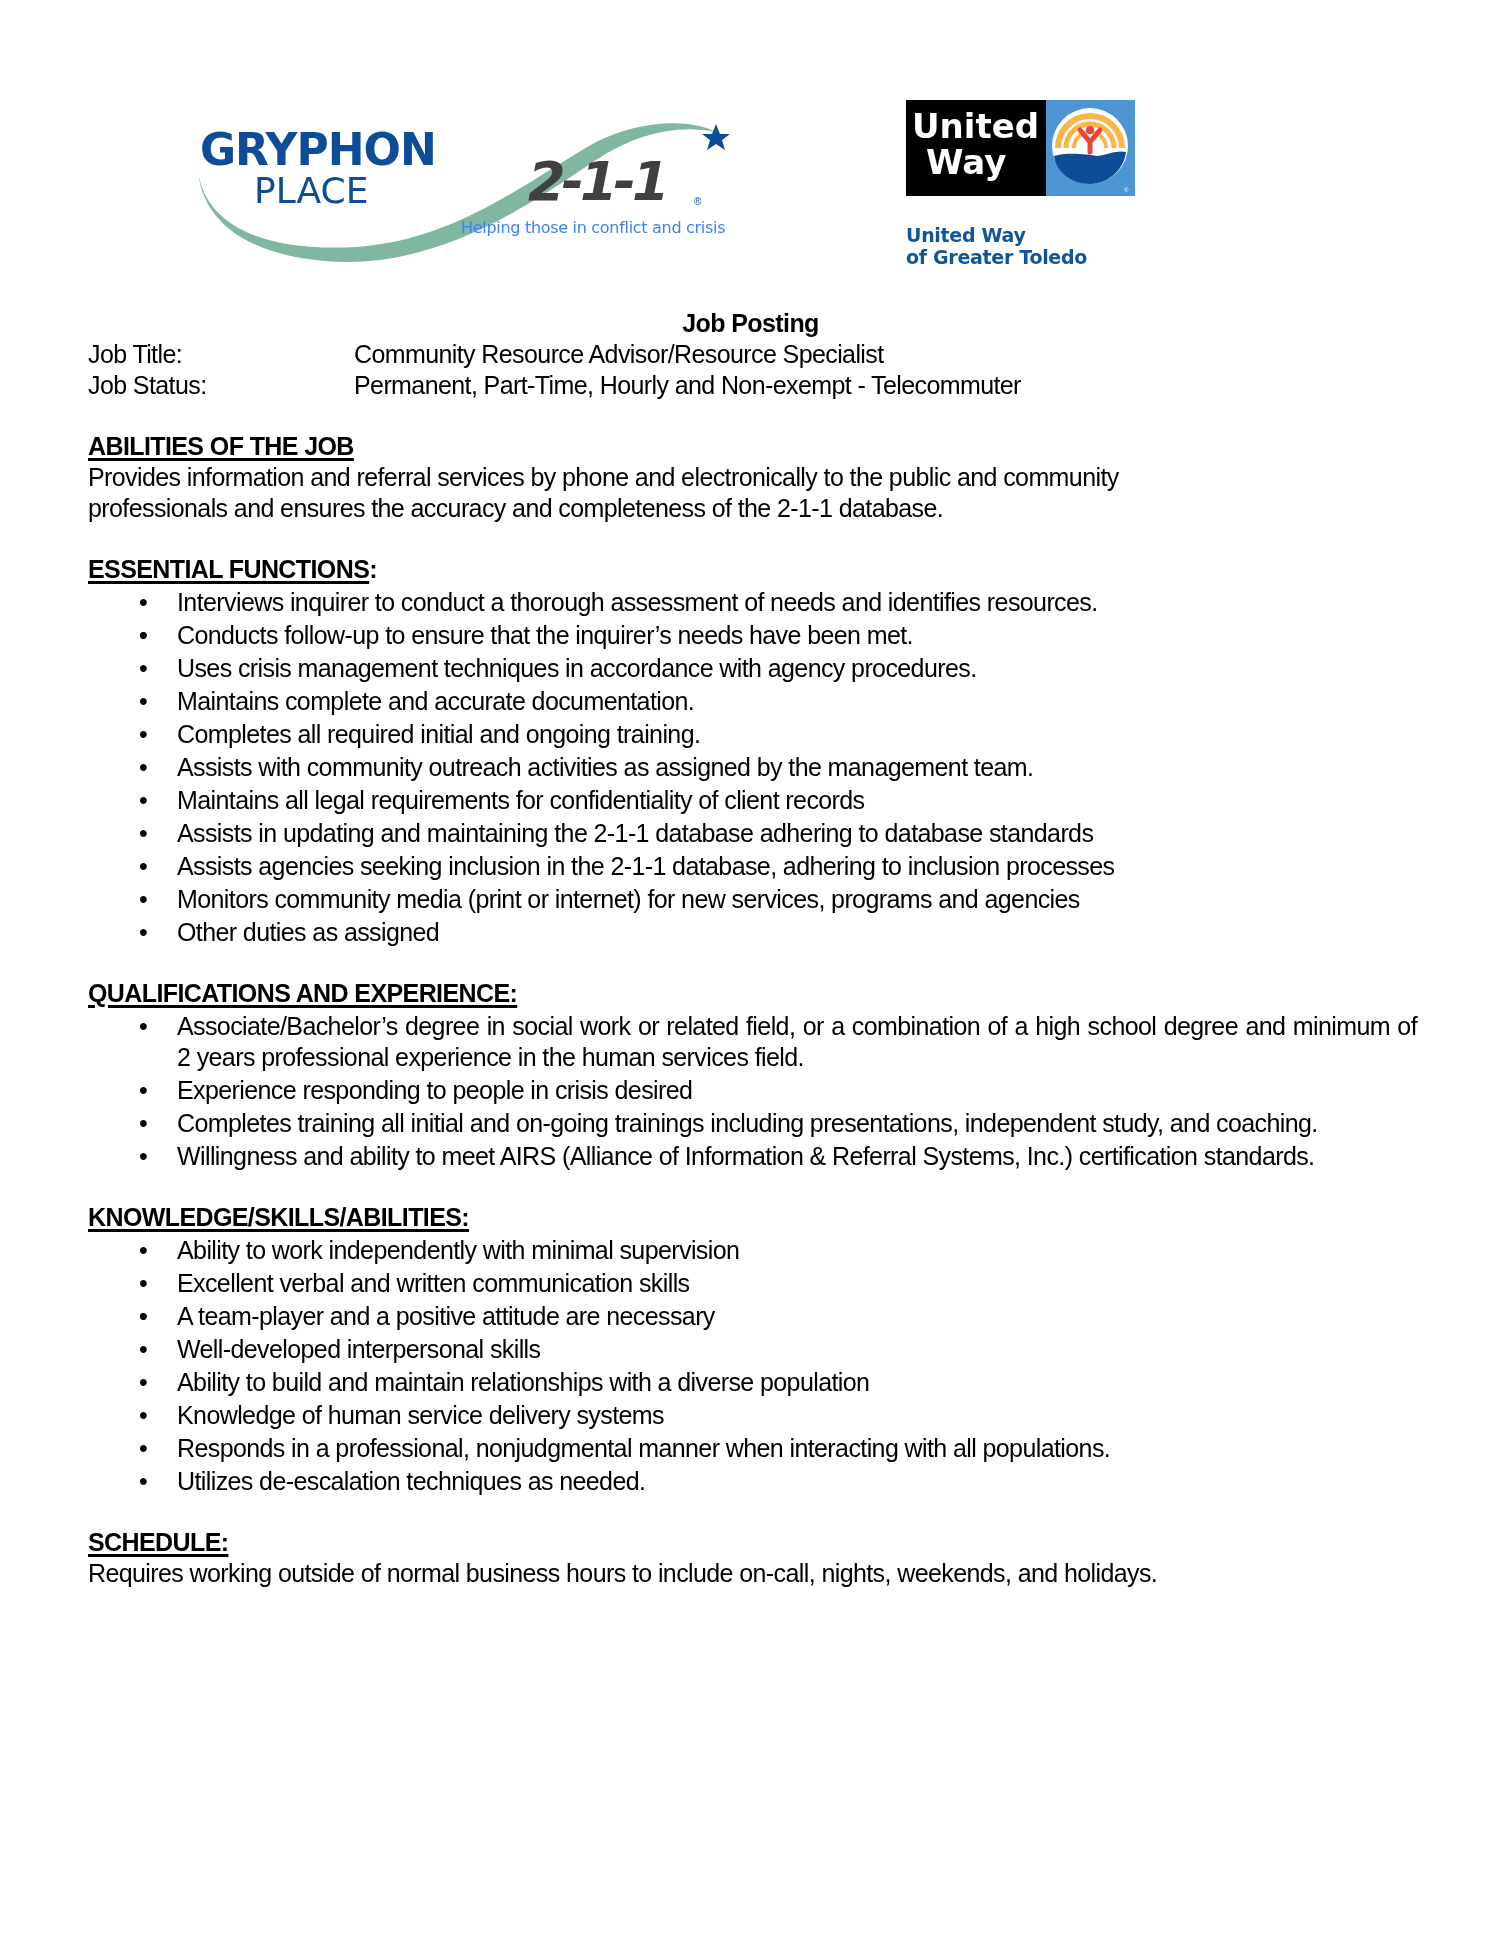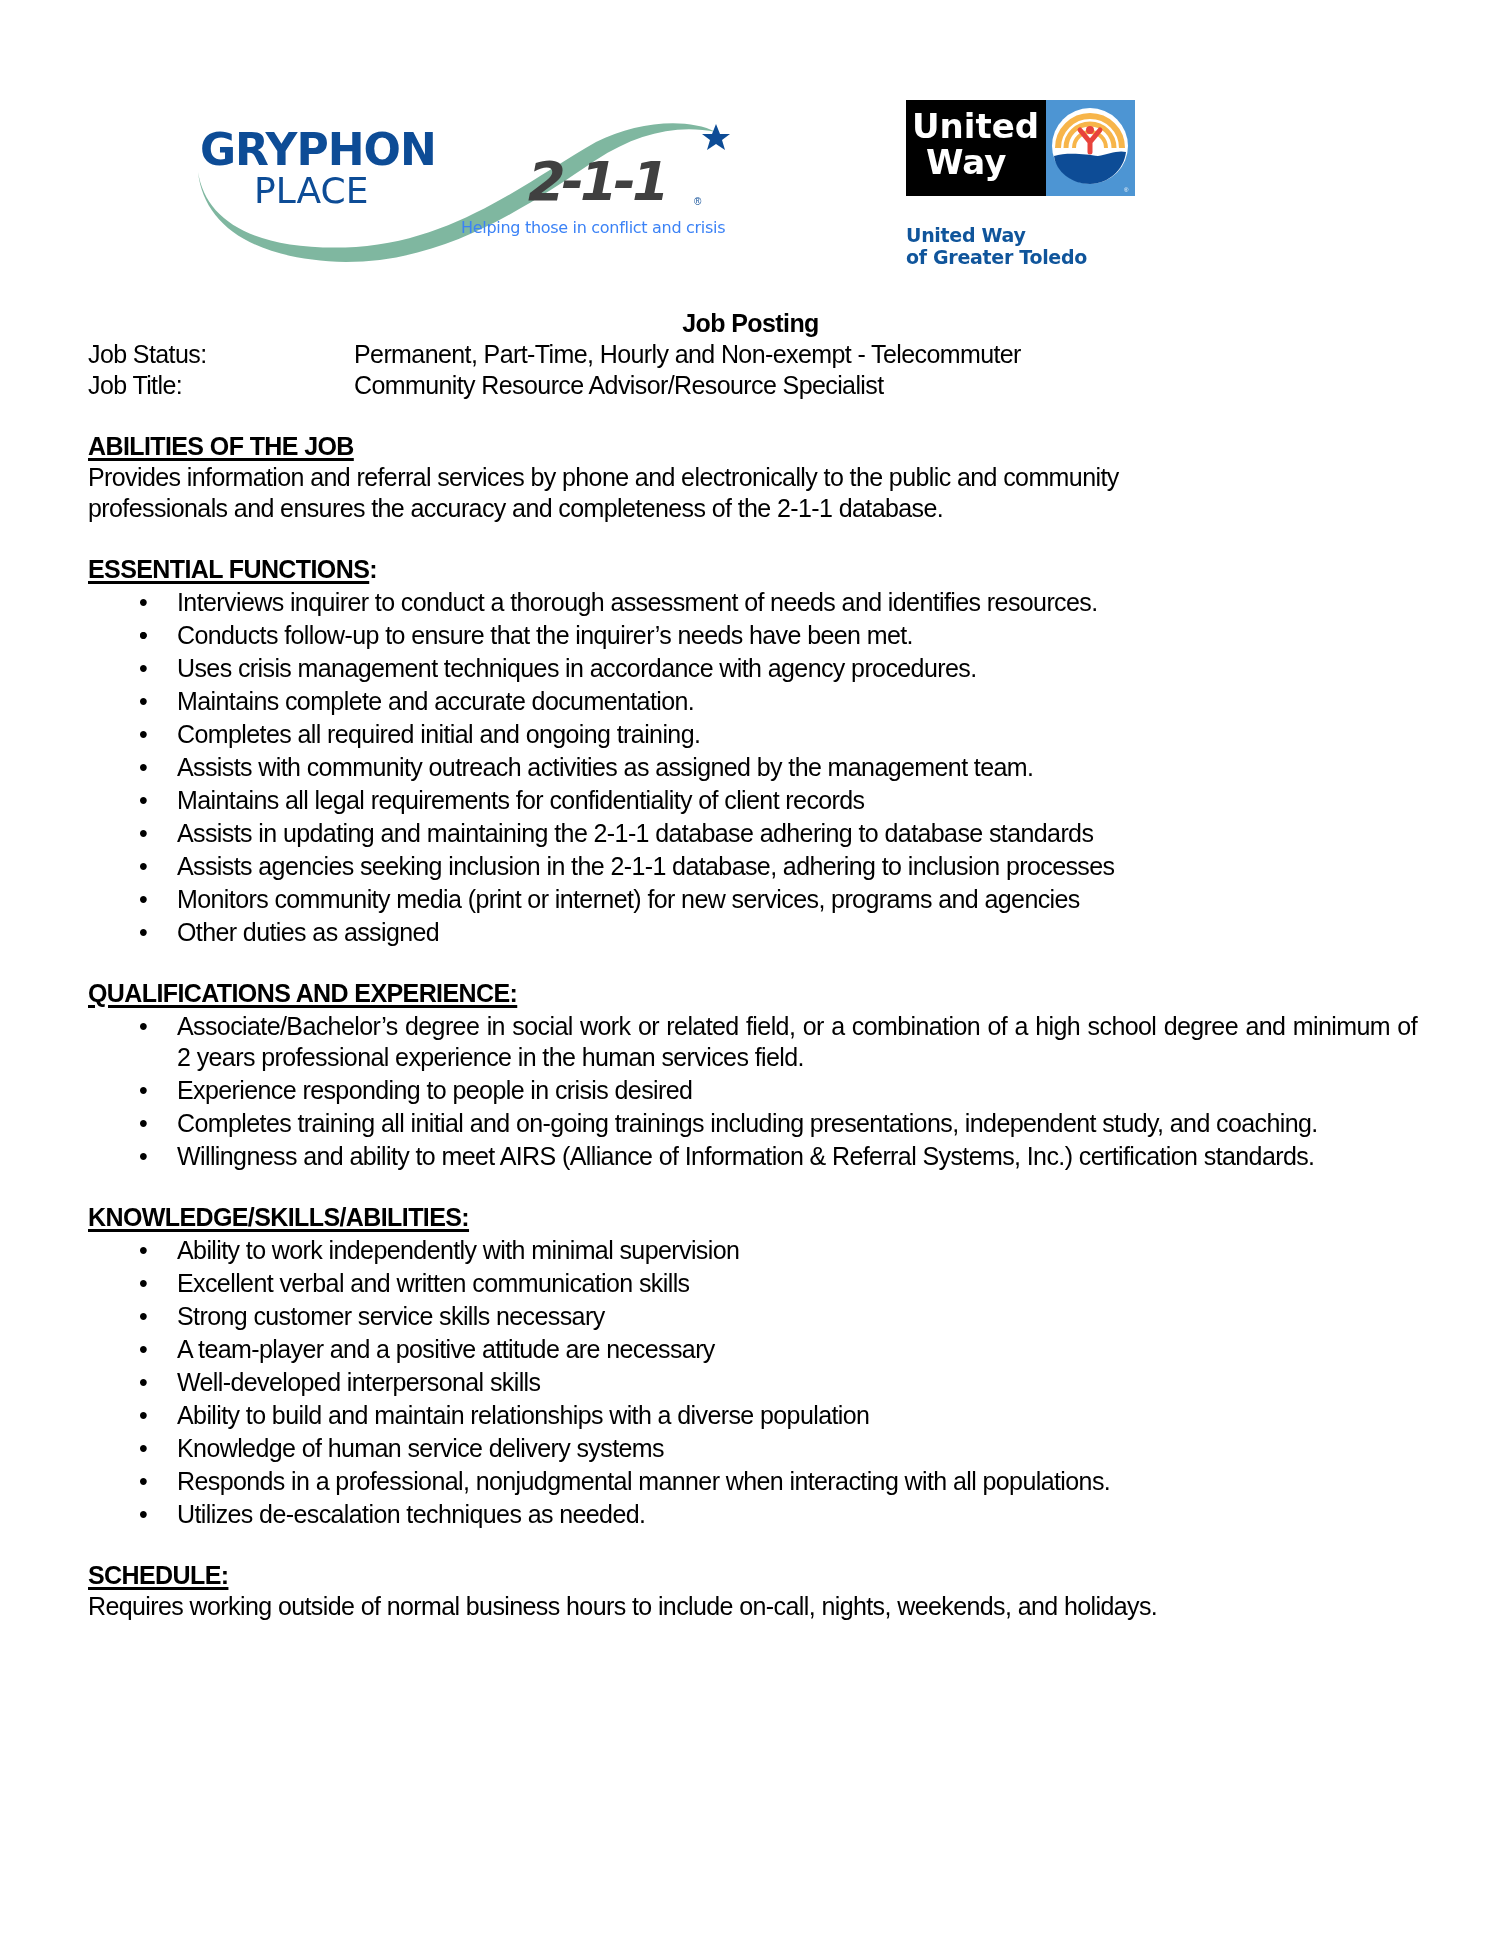--- a/index.html
+++ b/index.html
@@ -62,26 +62,26 @@
   <div class="uw-caption">
     <span>United Way</span>
     <span>of Greater Toledo</span>
   </div>
 </div>
 
 <div class="doc">
   <div class="doc-title">Job Posting</div>
 
   <div class="kv">
+    <div class="k">Job Title:</div>
+    <div class="v">Community Resource Advisor/Resource Specialist</div>
+  </div>
+  <div class="kv">
     <div class="k">Job Status:</div>
     <div class="v">Permanent, Part-Time, Hourly and Non-exempt - Telecommuter</div>
-  </div>
-  <div class="kv">
-    <div class="k">Job Title:</div>
-    <div class="v">Community Resource Advisor/Resource Specialist</div>
   </div>
 
   <div class="section-head"><u>ABILITIES OF THE JOB</u></div>
   <div>Provides information and referral services by phone and electronically to the public and community</div>
   <div>professionals and ensures the accuracy and completeness of the 2-1-1 database.</div>
 
   <div class="section-head"><u>ESSENTIAL FUNCTIONS</u><span>:</span></div>
   <ul>
     <li><span class="bullet">•</span><span>Interviews inquirer to conduct a thorough assessment of needs and identifies resources.</span></li>
     <li><span class="bullet">•</span></li>
@@ -102,21 +102,21 @@
     <li class="justify"><span class="bullet">•</span><span>Associate/Bachelor’s degree in social work or related field, or a combination of a high school degree and minimum of 2 years professional experience in the human services field.</span></li>
     <li><span class="bullet">•</span><span>Experience responding to people in crisis desired</span></li>
     <li class="justify"><span class="bullet">•</span><span>Completes training all initial and on-going trainings including presentations, independent study, and coaching.</span></li>
     <li class="justify"><span class="bullet">•</span><span>Willingness and ability to meet AIRS (Alliance of Information &amp; Referral Systems, Inc.) certification standards.</span></li>
   </ul>
 
   <div class="section-head"><u>KNOWLEDGE/SKILLS/ABILITIES:</u></div>
   <ul>
     <li><span class="bullet">•</span><span>Ability to work independently with minimal supervision</span></li>
     <li><span class="bullet">•</span><span>Excellent verbal and written communication skills</span></li>
-    <li><span class="bullet">•</span><span>Strong customer service skills necessary</span></li>
+    <li><span class="bullet">•</span></li>
     <li><span class="bullet">•</span><span>A team-player and a positive attitude are necessary</span></li>
     <li><span class="bullet">•</span><span>Well-developed interpersonal skills</span></li>
     <li><span class="bullet">•</span><span>Ability to build and maintain relationships with a diverse population</span></li>
     <li><span class="bullet">•</span><span>Knowledge of human service delivery systems</span></li>
     <li><span class="bullet">•</span><span>Responds in a professional, nonjudgmental manner when interacting with all populations.</span></li>
     <li><span class="bullet">•</span><span>Utilizes de-escalation techniques as needed.</span></li>
   </ul>
 
   <div class="section-head"><u>SCHEDULE:</u></div>
   <div>Requires working outside of normal business hours to include on-call, nights, weekends, and holidays.</div>

